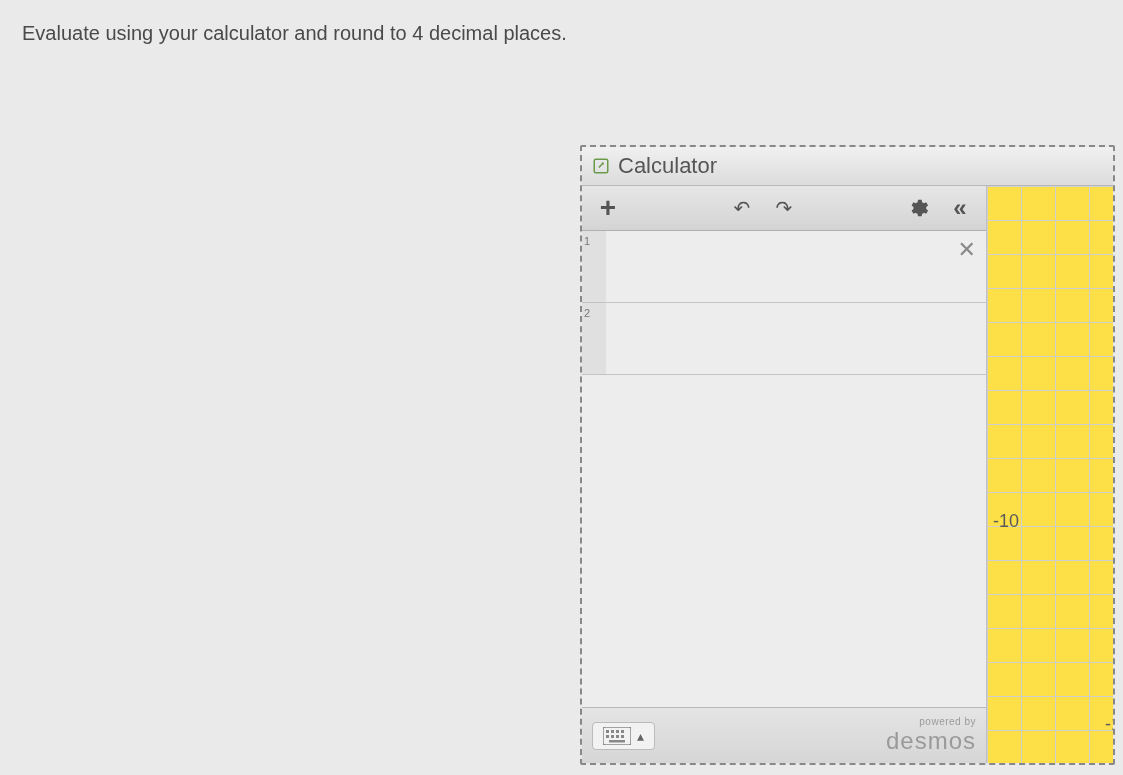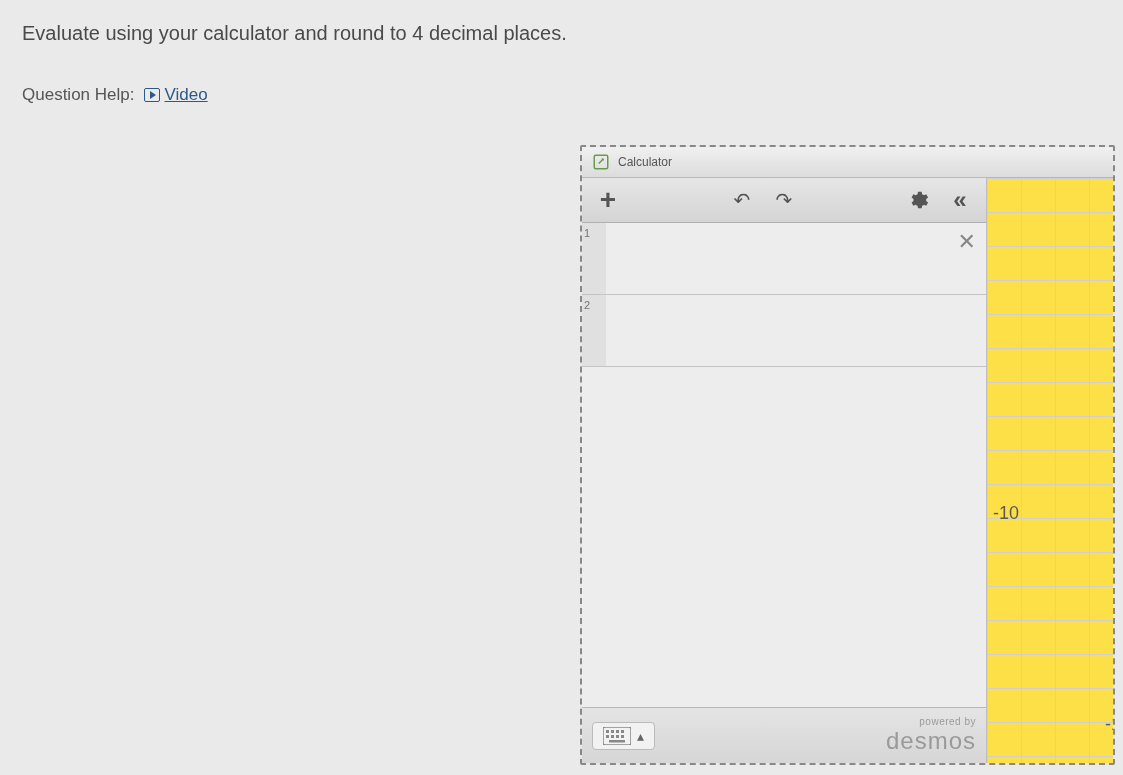--- a/index.html
+++ b/index.html
@@ -100,21 +100,21 @@
       flex-direction: column;
       overflow: hidden;
     }
     .calc-header {
       background: linear-gradient(#f0f0f0, #dcdcdc);
       border-bottom: 1px solid #b8b8b8;
       padding: 6px 10px;
       display: flex;
       align-items: center;
       gap: 8px;
-      font-size: 12px;
+      font-size: 22px;
       color: #555;
     }
     .edit-icon {
       width: 18px;
       height: 18px;
     }
     .calc-body {
       flex: 1;
       display: flex;
       position: relative;
@@ -250,27 +250,20 @@
       right: -18px;
     }
   </style>
 </head>
 <body>
 
 <div class="page">
   <div class="question-text">Evaluate using your calculator and round to 4 decimal places.</div>
 
 
-  <div class="question-help">
-    <span>Question Help:</span>
-    <a class="video-link">
-      <span class="video-play-icon"></span>
-      <span>Video</span>
-    </a>
-  </div>
 
   <div class="calculator-panel">
     <div class="calc-header">
       <svg class="edit-icon" viewBox="0 0 24 24" fill="none" stroke="#6a9a4a" stroke-width="2">
         <rect x="3" y="3" width="18" height="18" rx="2"></rect>
         <path d="M9 14l6-6m0 0l-2 0m2 0l0 2" stroke="#6a9a4a"></path>
       </svg>
       <span>Calculator</span>
     </div>
 

